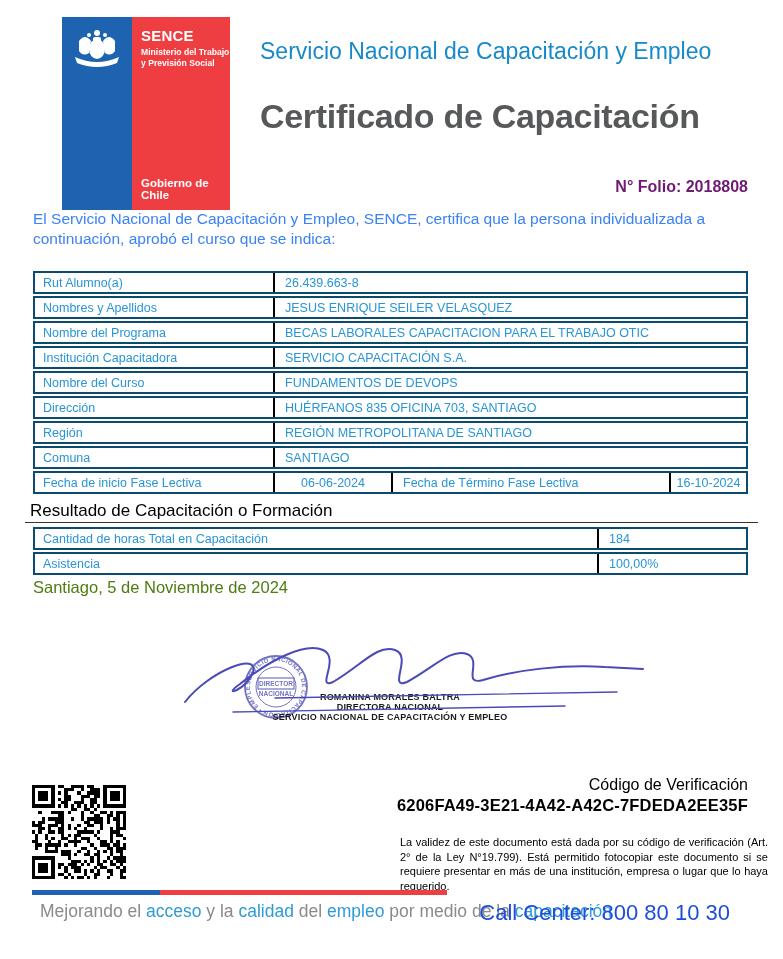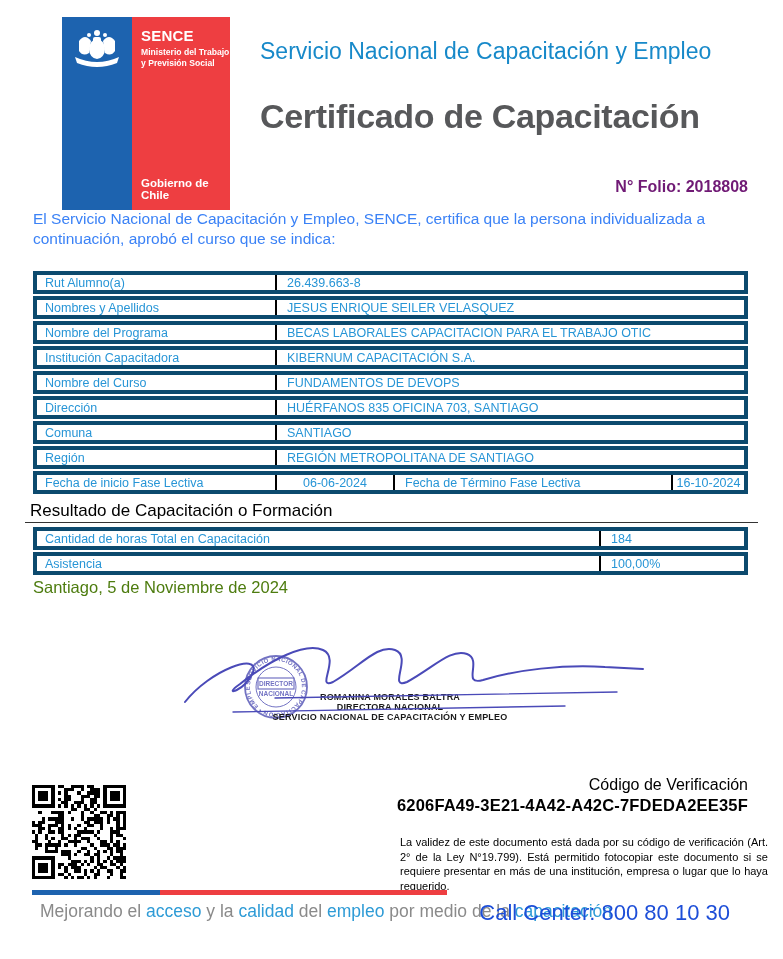--- a/index.html
+++ b/index.html
@@ -20,21 +20,21 @@
   
   .service-title { position:absolute; left:260px; top:38px; font-size:23px; color:#1789c9; }
   .cert-title { position:absolute; left:260px; top:97px; font-size:34px; font-weight:bold; color:#57585a; letter-spacing:-.3px; }
   .folio { position:absolute; right:35px; top:178px; font-size:16px; color:#701a75;font-weight:bold; }
   .intro { position:absolute; left:33px; top:209px; width:720px; font-size:15.5px; line-height:1.28; color:#3b82f6; }
   
   .tbl { position:absolute; left:33px; width:715px; }
   #tbl-details { top:271px; }
   #tbl-results { top:527px;text-align:center; }
   .trow {
-    height:23px; border:4px solid #0c4a6e; margin-bottom:2px;
+    height:23px; border:2px solid #0c4a6e; margin-bottom:2px;
     display:flex; align-items:stretch; font-size:12.5px; color:#2795d6;
     background:#fff;
   }
   .trow .lbl { width:240px; border-right:2px solid #000; display:flex; align-items:center; padding-left:8px; }
   .trow .val { flex:1; display:flex; align-items:center; padding-left:10px; }
   #tbl-results .trow .lbl { width:564px; }
   .trow .cell-date { width:118px; border-right:2px solid #000; display:flex; align-items:center; justify-content:center; }
   .trow .cell-lbl2 { width:278px; border-right:2px solid #000; display:flex; align-items:center; padding-left:10px; }
   .trow .cell-date2 { flex:1; display:flex; align-items:center; justify-content:center; }
   .results-heading { position:absolute; left:30px; top:501px; font-size:17px; color:#000; }
@@ -104,37 +104,37 @@
     <div class="trow">
       <div class="lbl">Nombres y Apellidos</div>
       <div class="val">JESUS ENRIQUE SEILER VELASQUEZ</div>
     </div>
     <div class="trow">
       <div class="lbl">Nombre del Programa</div>
       <div class="val">BECAS LABORALES CAPACITACION PARA EL TRABAJO OTIC</div>
     </div>
     <div class="trow">
       <div class="lbl">Institución Capacitadora</div>
-      <div class="val">KIBERNUM CAPACITACIÓN S.A.</div>
+      <div class="val">SERVICIO CAPACITACIÓN S.A.</div>
     </div>
     <div class="trow">
       <div class="lbl">Nombre del Curso</div>
       <div class="val">FUNDAMENTOS DE DEVOPS</div>
     </div>
     <div class="trow">
       <div class="lbl">Dirección</div>
       <div class="val">HUÉRFANOS 835 OFICINA 703, SANTIAGO</div>
     </div>
     <div class="trow">
+      <div class="lbl">Región</div>
+      <div class="val">REGIÓN METROPOLITANA DE SANTIAGO</div>
+    </div>
+    <div class="trow">
       <div class="lbl">Comuna</div>
       <div class="val">SANTIAGO</div>
-    </div>
-    <div class="trow">
-      <div class="lbl">Región</div>
-      <div class="val">REGIÓN METROPOLITANA DE SANTIAGO</div>
     </div>
     <div class="trow">
       <div class="lbl">Fecha de inicio Fase Lectiva</div>
       <div class="cell-date">06-06-2024</div>
       <div class="cell-lbl2">Fecha de Término Fase Lectiva</div>
       <div class="cell-date2">16-10-2024</div>
     </div>
   </div>
 
   <div class="results-heading">Resultado de Capacitación o Formación</div>

